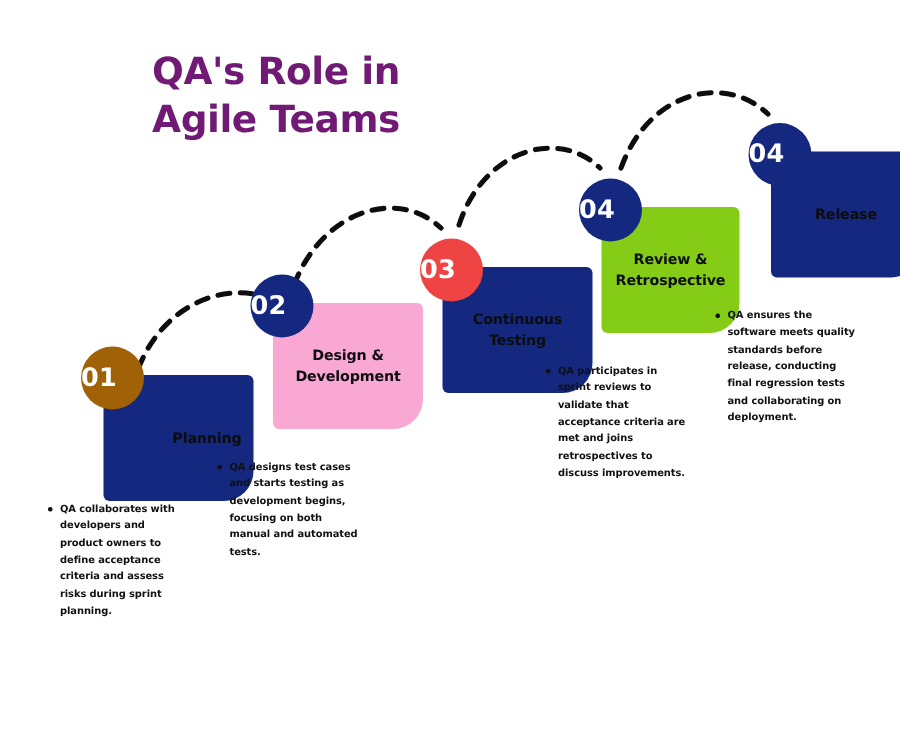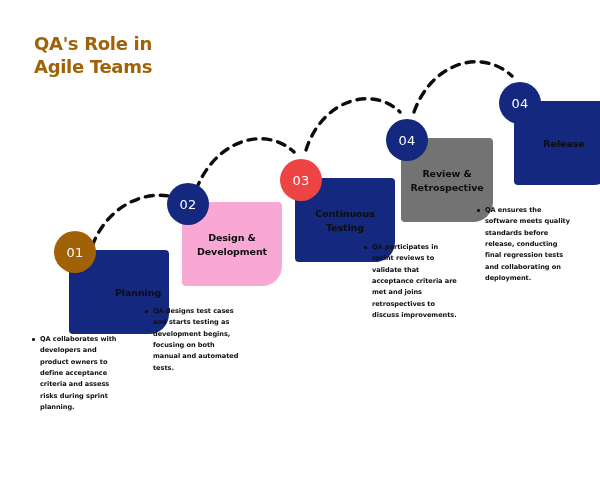--- a/index.html
+++ b/index.html
@@ -12,25 +12,26 @@
   }
   #stage{position:absolute;inset:0;}
 
   
   #title{
     position:absolute;
     left:34px; top:32px;
     width:300px;
     font-family:"DejaVu Sans", sans-serif;
     font-weight:bold;
-    font-size:18px;
+    font-size:25px;
     line-height:1.28;
     letter-spacing:-0.3px;
-    color:#a16207;
+    color:#701a75;
     white-space:pre-line;
+    text-align:center;
   }
 
   
   #arcs{position:absolute;left:0;top:0;width:600px;height:487px;pointer-events:none;}
 
   
   .step{position:absolute;}
 
   .card{
     position:absolute;
@@ -50,25 +51,24 @@
     line-height:1.45;
     letter-spacing:-0.1px;
     white-space:pre-line;
   }
 
   .badge{
     position:absolute;
     border-radius:50%;
     display:flex;
     align-items:center;
-    justify-content:center;
     color:#ffffff;
     font-family:"DejaVu Sans", sans-serif;
-    font-weight:normal;
-    font-size:13px;
+    font-weight:bold;
+    font-size:17px;
     letter-spacing:0.2px;
     z-index:5;
   }
 
   .desc{
     position:absolute;
     box-sizing:border-box;
     font-family:"DejaVu Sans", sans-serif;
     font-weight:bold;
     font-size:6.6px;
@@ -137,21 +137,21 @@
     <div class="card" style="width:100px;height:84px;background:#13287e;border-radius:20px 4px 20px 4px;">
       <div class="card-title" style="color:#0d0d10;">Continuous
 Testing</div>
     </div>
     <div class="badge" style="left:29px; top:-19px; width:42px; height:42px; background:#ef4444;">
       <span>03</span>
     </div>
   </div>
 
   <div class="step" style="left:357px; top:138px;">
-    <div class="card" style="width:92px;height:84px;background:#737373;border-radius:20px 4px 20px 4px;">
+    <div class="card" style="width:92px;height:84px;background:#84cc16;border-radius:20px 4px 20px 4px;">
       <div class="card-title" style="color:#0d0d10;">Review &amp;
 Retrospective</div>
     </div>
     <div class="badge" style="left:29px; top:-19px; width:42px; height:42px; background:#13287e;">
       <span>04</span>
     </div>
   </div>
   <div class="desc" style="left:362px; top:242px; width:96px;">
     <ul>
         <li>QA participates in sprint reviews to validate that acceptance criteria are met and joins retrospectives to discuss improvements.</li>

